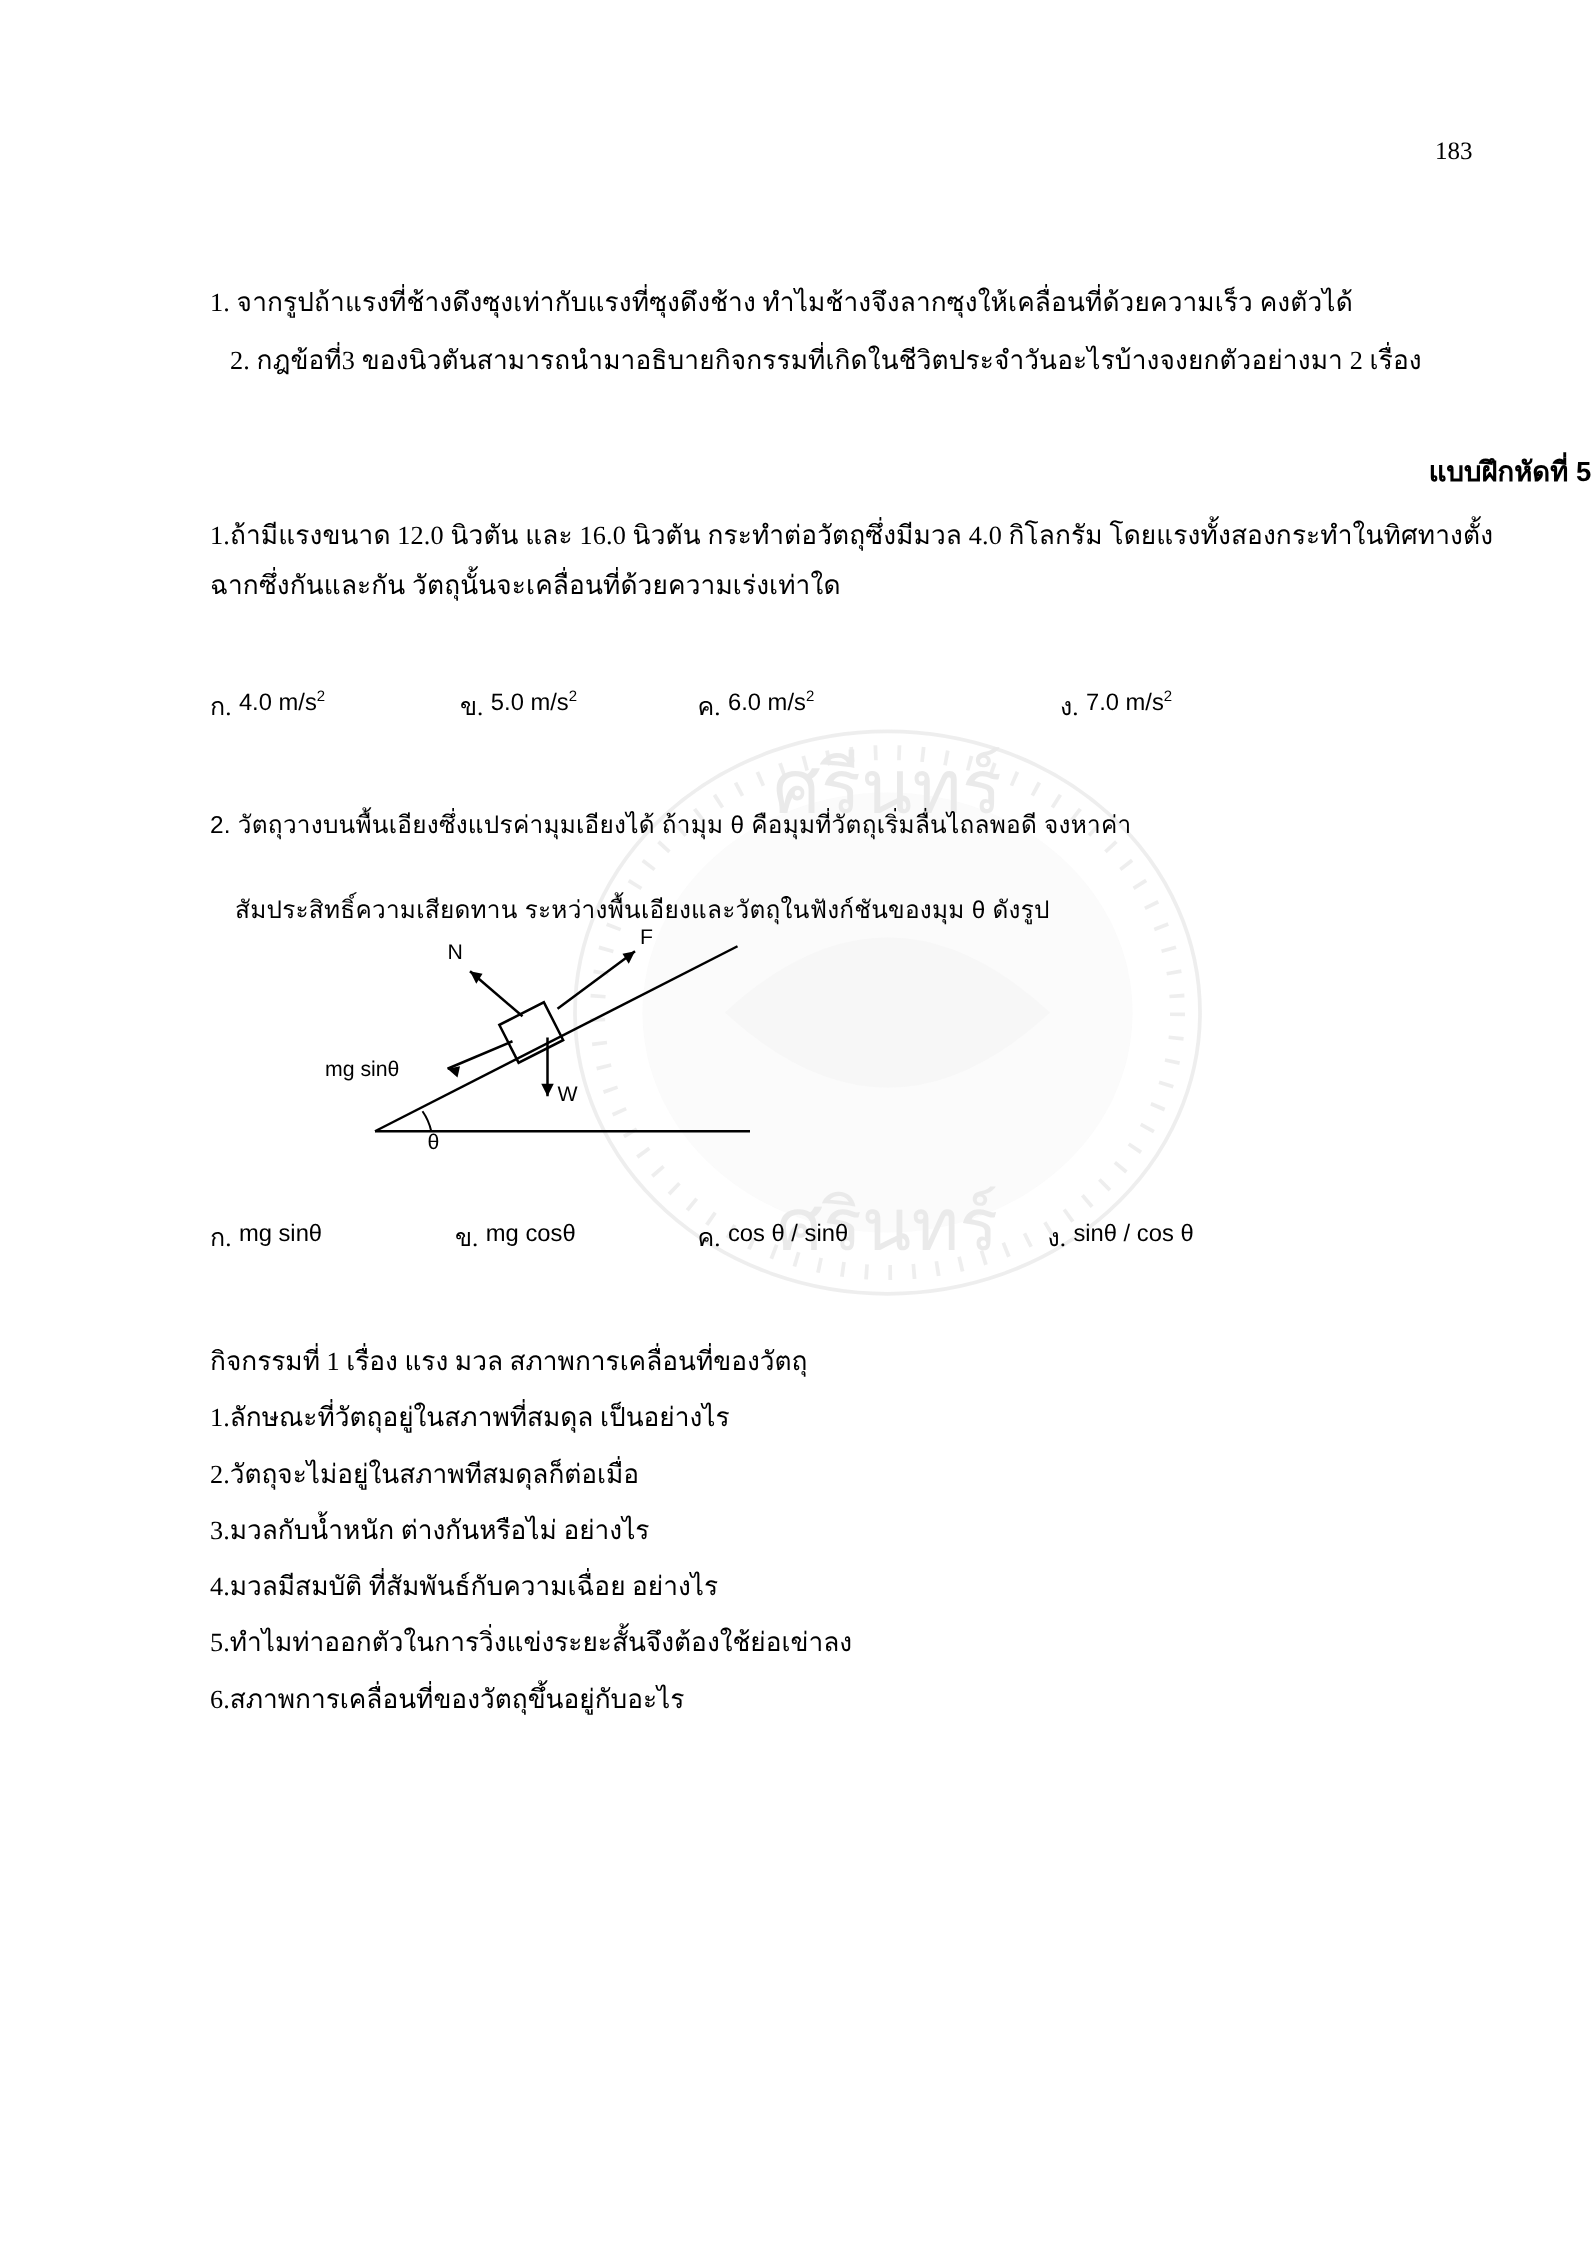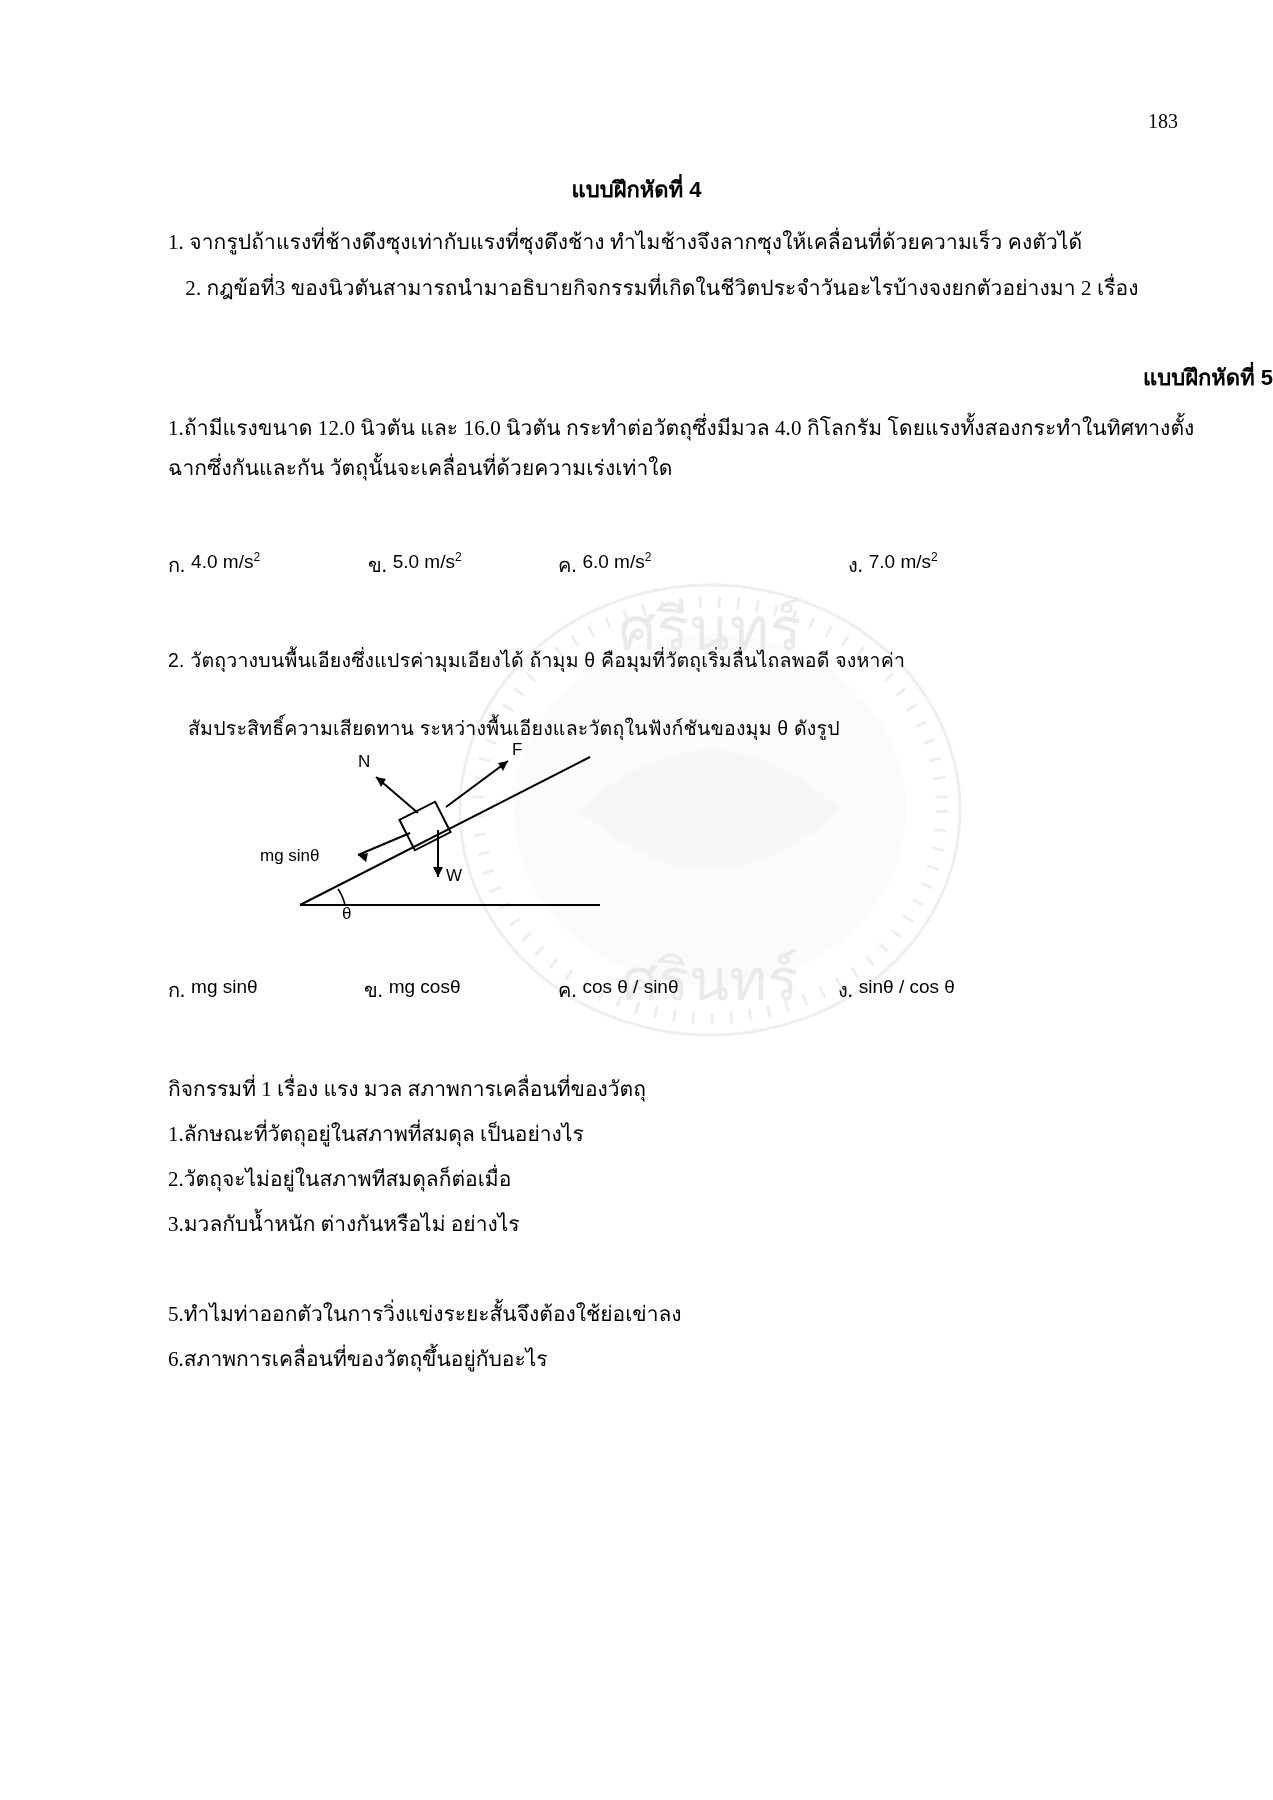--- a/index.html
+++ b/index.html
@@ -52,21 +52,21 @@
 
   
   .para {
     position: absolute;
     font-size: 21px;
     line-height: 40px;
     font-family: "Liberation Serif", serif;
     letter-spacing: 0.1px;
   }
   .p1 { left: 168px; top: 222px; width: 1020px; }
-  .p2 { left: 152px; top: 268px; width: 1020px; text-align: center; }
+  .p2 { left: 184px; top: 268px; width: 1020px; }
   .p3 { left: 168px; top: 408px; width: 1030px; }
 
   
   .choices {
     position: absolute;
     width: 1100px;
     left: 168px;
     font-family: "Liberation Sans", sans-serif;
     font-size: 19px;
   }
@@ -148,21 +148,20 @@
     <ellipse cx="280" cy="250" rx="250" ry="225" fill="none" stroke="#8a8a8a" stroke-width="3"></ellipse>
     <ellipse cx="280" cy="250" rx="232" ry="208" fill="none" stroke="#8a8a8a" stroke-width="12" stroke-dasharray="3 16"></ellipse>
     <ellipse cx="280" cy="250" rx="196" ry="176" fill="#b9b9b9" opacity="0.45"></ellipse>
     <text x="280" y="90" text-anchor="middle" font-family="'Liberation Serif', serif" font-size="60" fill="#6f6f6f">ศรีนทร์</text>
     <text x="280" y="440" text-anchor="middle" font-family="'Liberation Serif', serif" font-size="58" fill="#6f6f6f">ศรินทร์</text>
     <path d="M150 250 q130 -120 260 0 q-130 120 -260 0 z" fill="#9a9a9a" opacity="0.35"></path>
   </svg>
 
   <div class="page-number">183</div>
 
-  <div class="heading h-ex4">แบบฝึกหัดที่ 4</div>
   <div class="para p1">1. จากรูปถ้าแรงที่ช้างดึงซุงเท่ากับแรงที่ซุงดึงช้าง ทำไมช้างจึงลากซุงให้เคลื่อนที่ด้วยความเร็ว  คงตัวได้</div>
   <div class="para p2">2. กฎข้อที่3 ของนิวตันสามารถนำมาอธิบายกิจกรรมที่เกิดในชีวิตประจำวันอะไรบ้างจงยกตัวอย่างมา   2 เรื่อง</div>
 
   <div class="heading h-ex5">แบบฝึกหัดที่ 5</div>
   <div class="para p3">1.ถ้ามีแรงขนาด  12.0  นิวตัน และ  16.0  นิวตัน กระทำต่อวัตถุซึ่งมีมวล    4.0 กิโลกรัม โดยแรงทั้งสองกระทำในทิศทางตั้งฉากซึ่งกันและกัน วัตถุนั้นจะเคลื่อนที่ด้วยความเร่งเท่าใด</div>
 
   <div class="choices row1">
     <span class="ch c-a">
       <span class="lbl">ก.</span><span>4.0 m/s</span><sup class="sq">2</sup>
     </span>
@@ -221,16 +220,17 @@
     </span>
     <span class="ch r2-d">
       <span class="lbl">ง.</span><span>sinθ / cos θ</span>
     </span>
   </div>
 
   <div class="act act-title">กิจกรรมที่ 1 เรื่อง แรง มวล สภาพการเคลื่อนที่ของวัตถุ</div>
   <div class="act act-1">1.ลักษณะที่วัตถุอยู่ในสภาพที่สมดุล เป็นอย่างไร</div>
   <div class="act act-2">2.วัตถุจะไม่อยู่ในสภาพทีสมดุลก็ต่อเมื่อ</div>
   <div class="act act-3">3.มวลกับน้ำหนัก ต่างกันหรือไม่ อย่างไร</div>
+  <div class="act act-4">4.มวลมีสมบัติ ที่สัมพันธ์กับความเฉื่อย อย่างไร</div>
   <div class="act act-5">5.ทำไมท่าออกตัวในการวิ่งแข่งระยะสั้นจึงต้องใช้ย่อเข่าลง</div>
   <div class="act act-6">6.สภาพการเคลื่อนที่ของวัตถุขึ้นอยู่กับอะไร</div>
 
 </div>
 
 </body></html>

